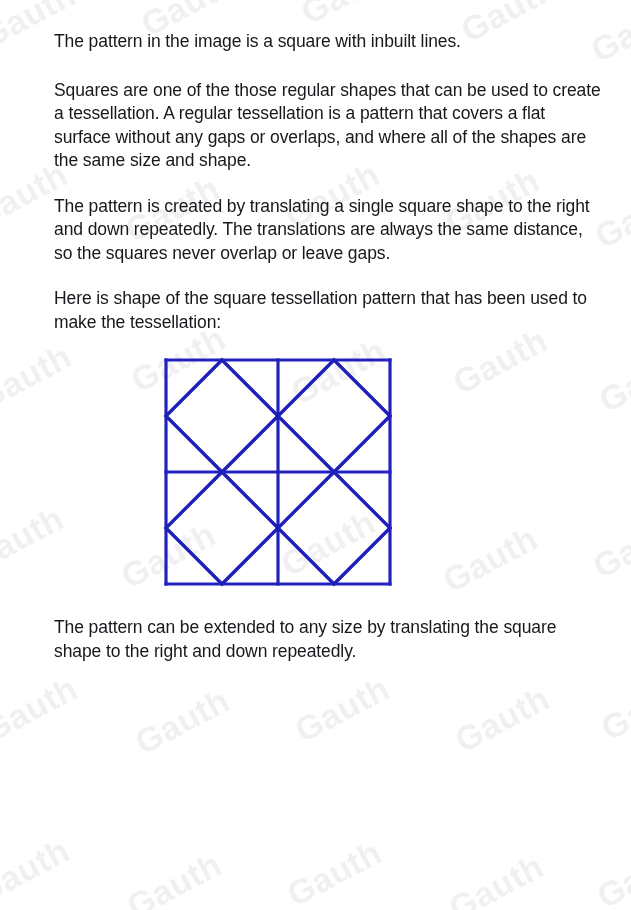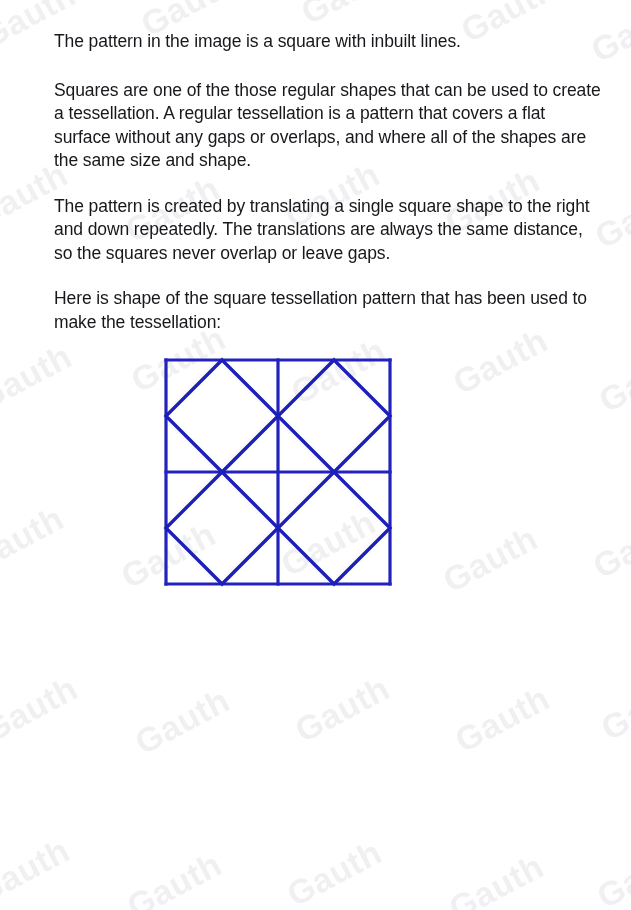--- a/index.html
+++ b/index.html
@@ -145,14 +145,15 @@
 
         <polygon points="172,4 228,60 172,116 116,60"></polygon>
 
         <polygon points="60,116 116,172 60,228 4,172"></polygon>
 
         <polygon points="172,116 228,172 172,228 116,172"></polygon>
       </g>
     </svg>
   </div>
 
+  <p class="para last">The pattern can be extended to any size by translating the square shape to the right and down repeatedly.</p>
 
 </div>
 
 </body></html>

